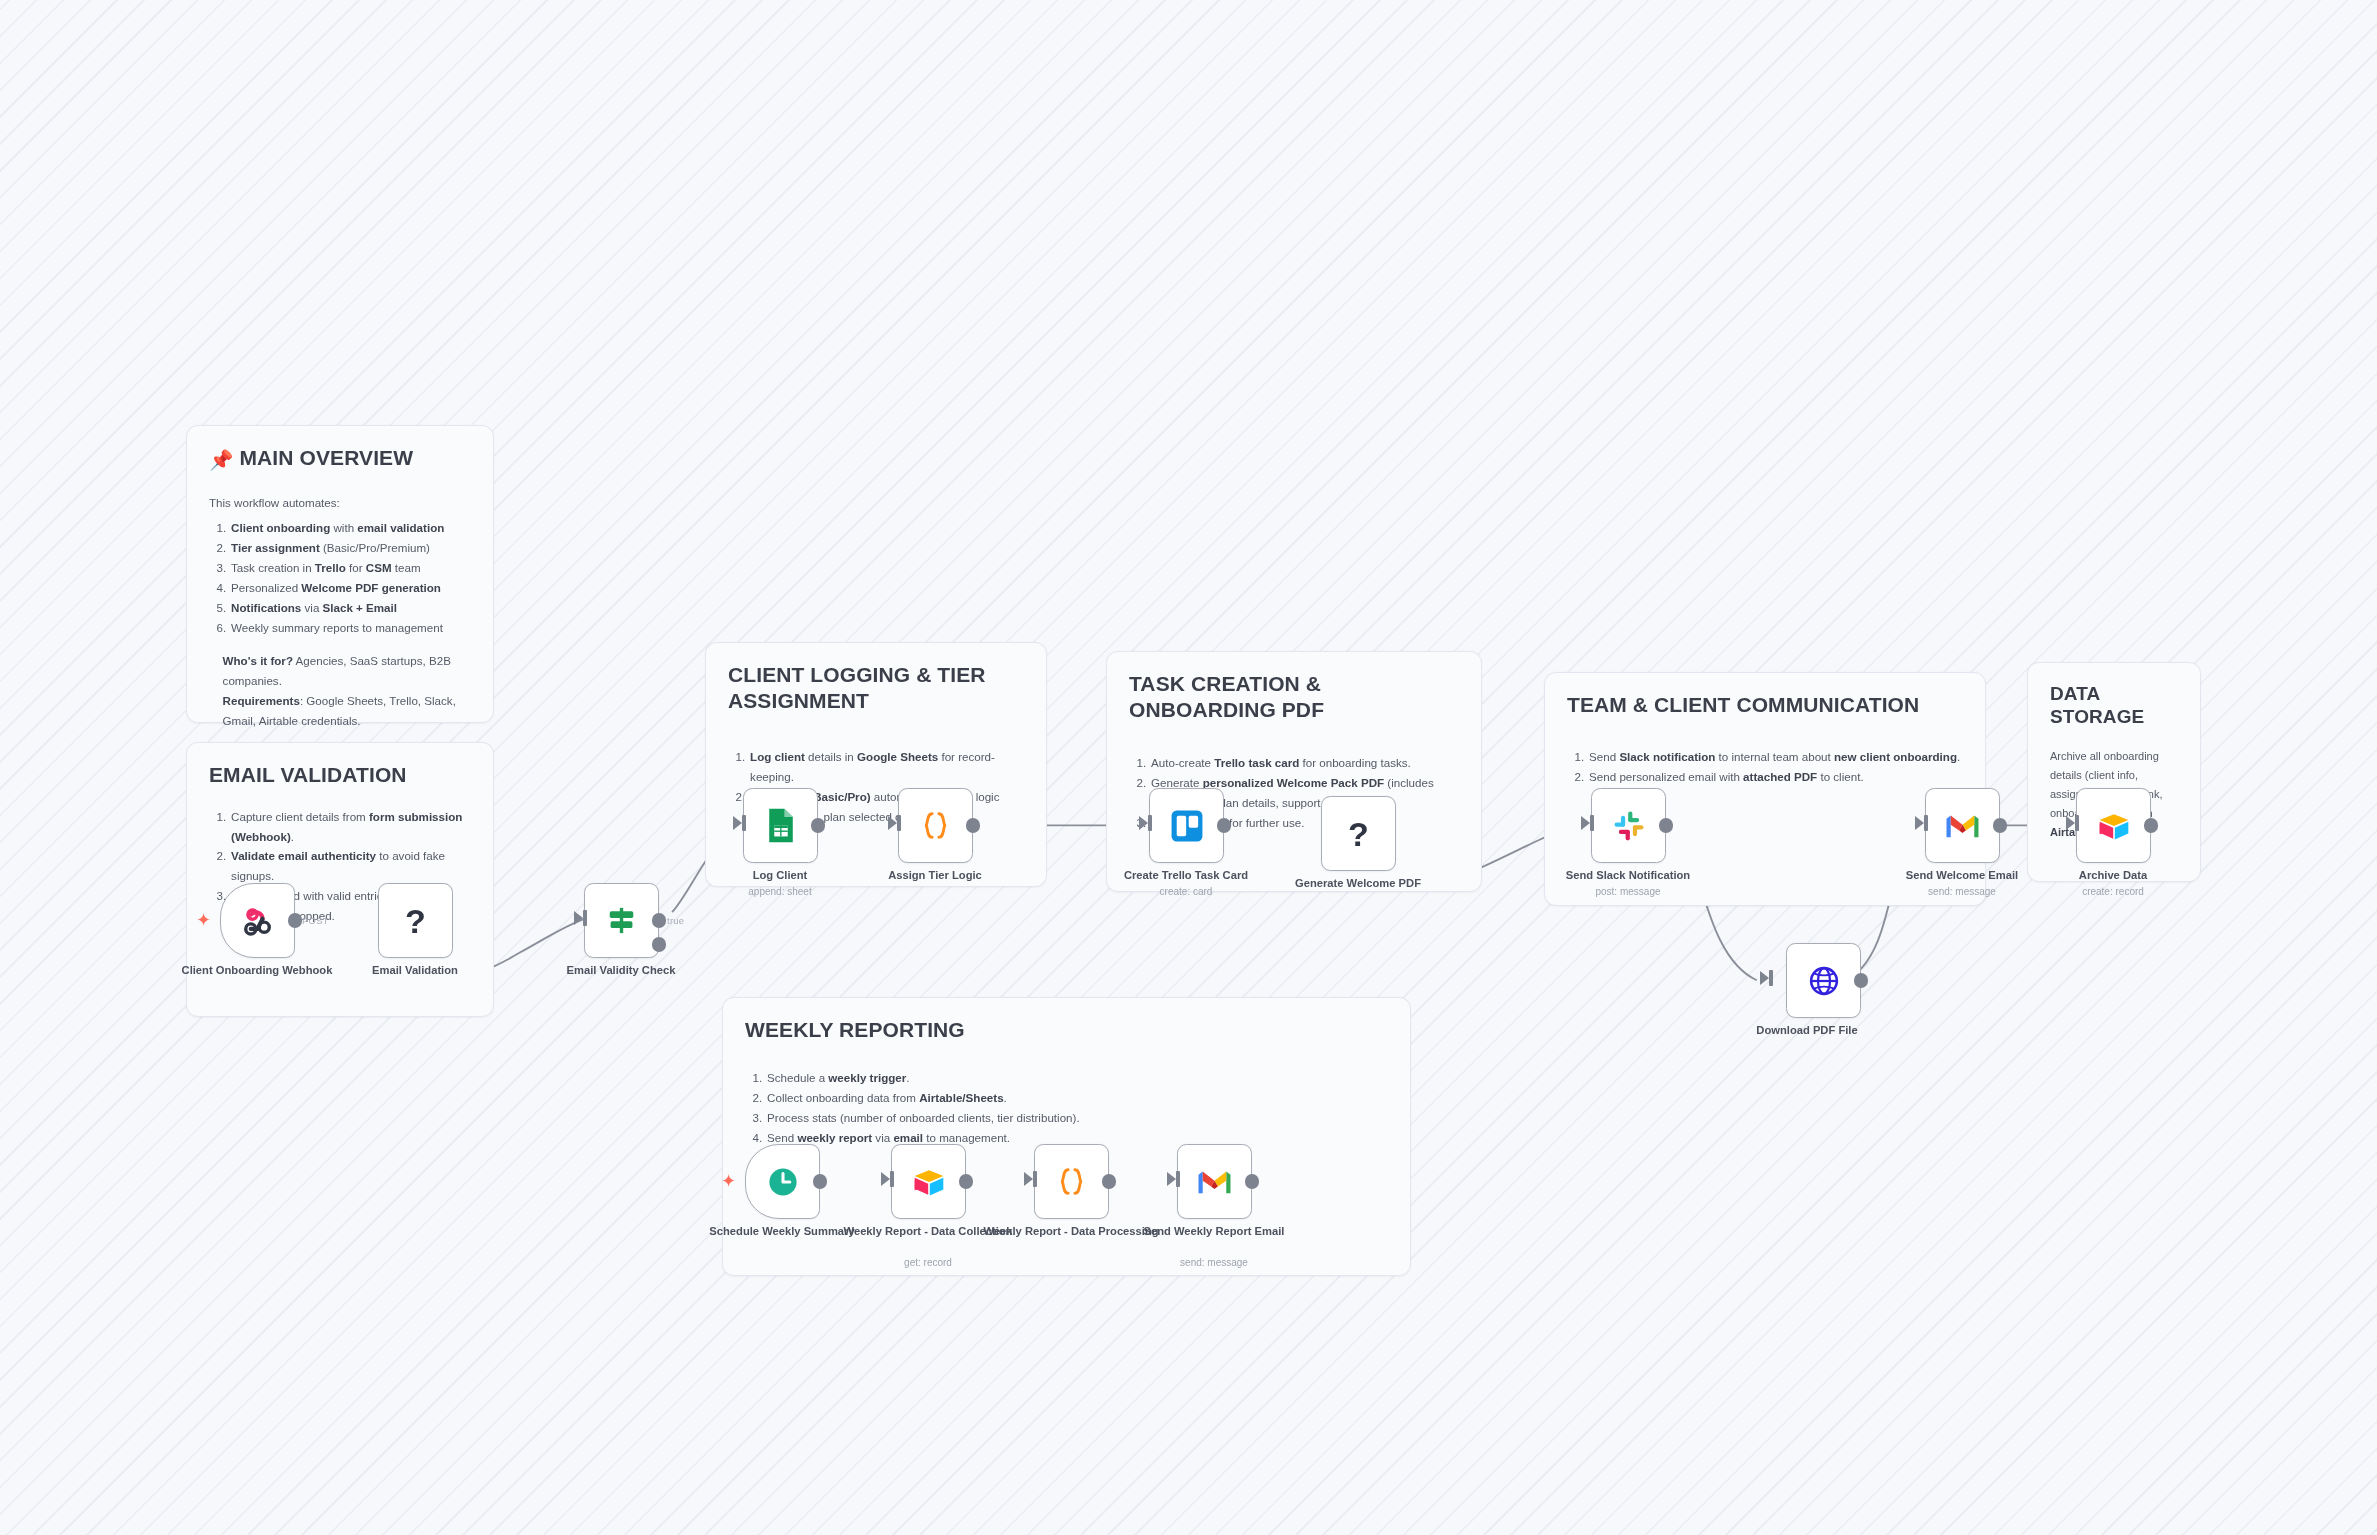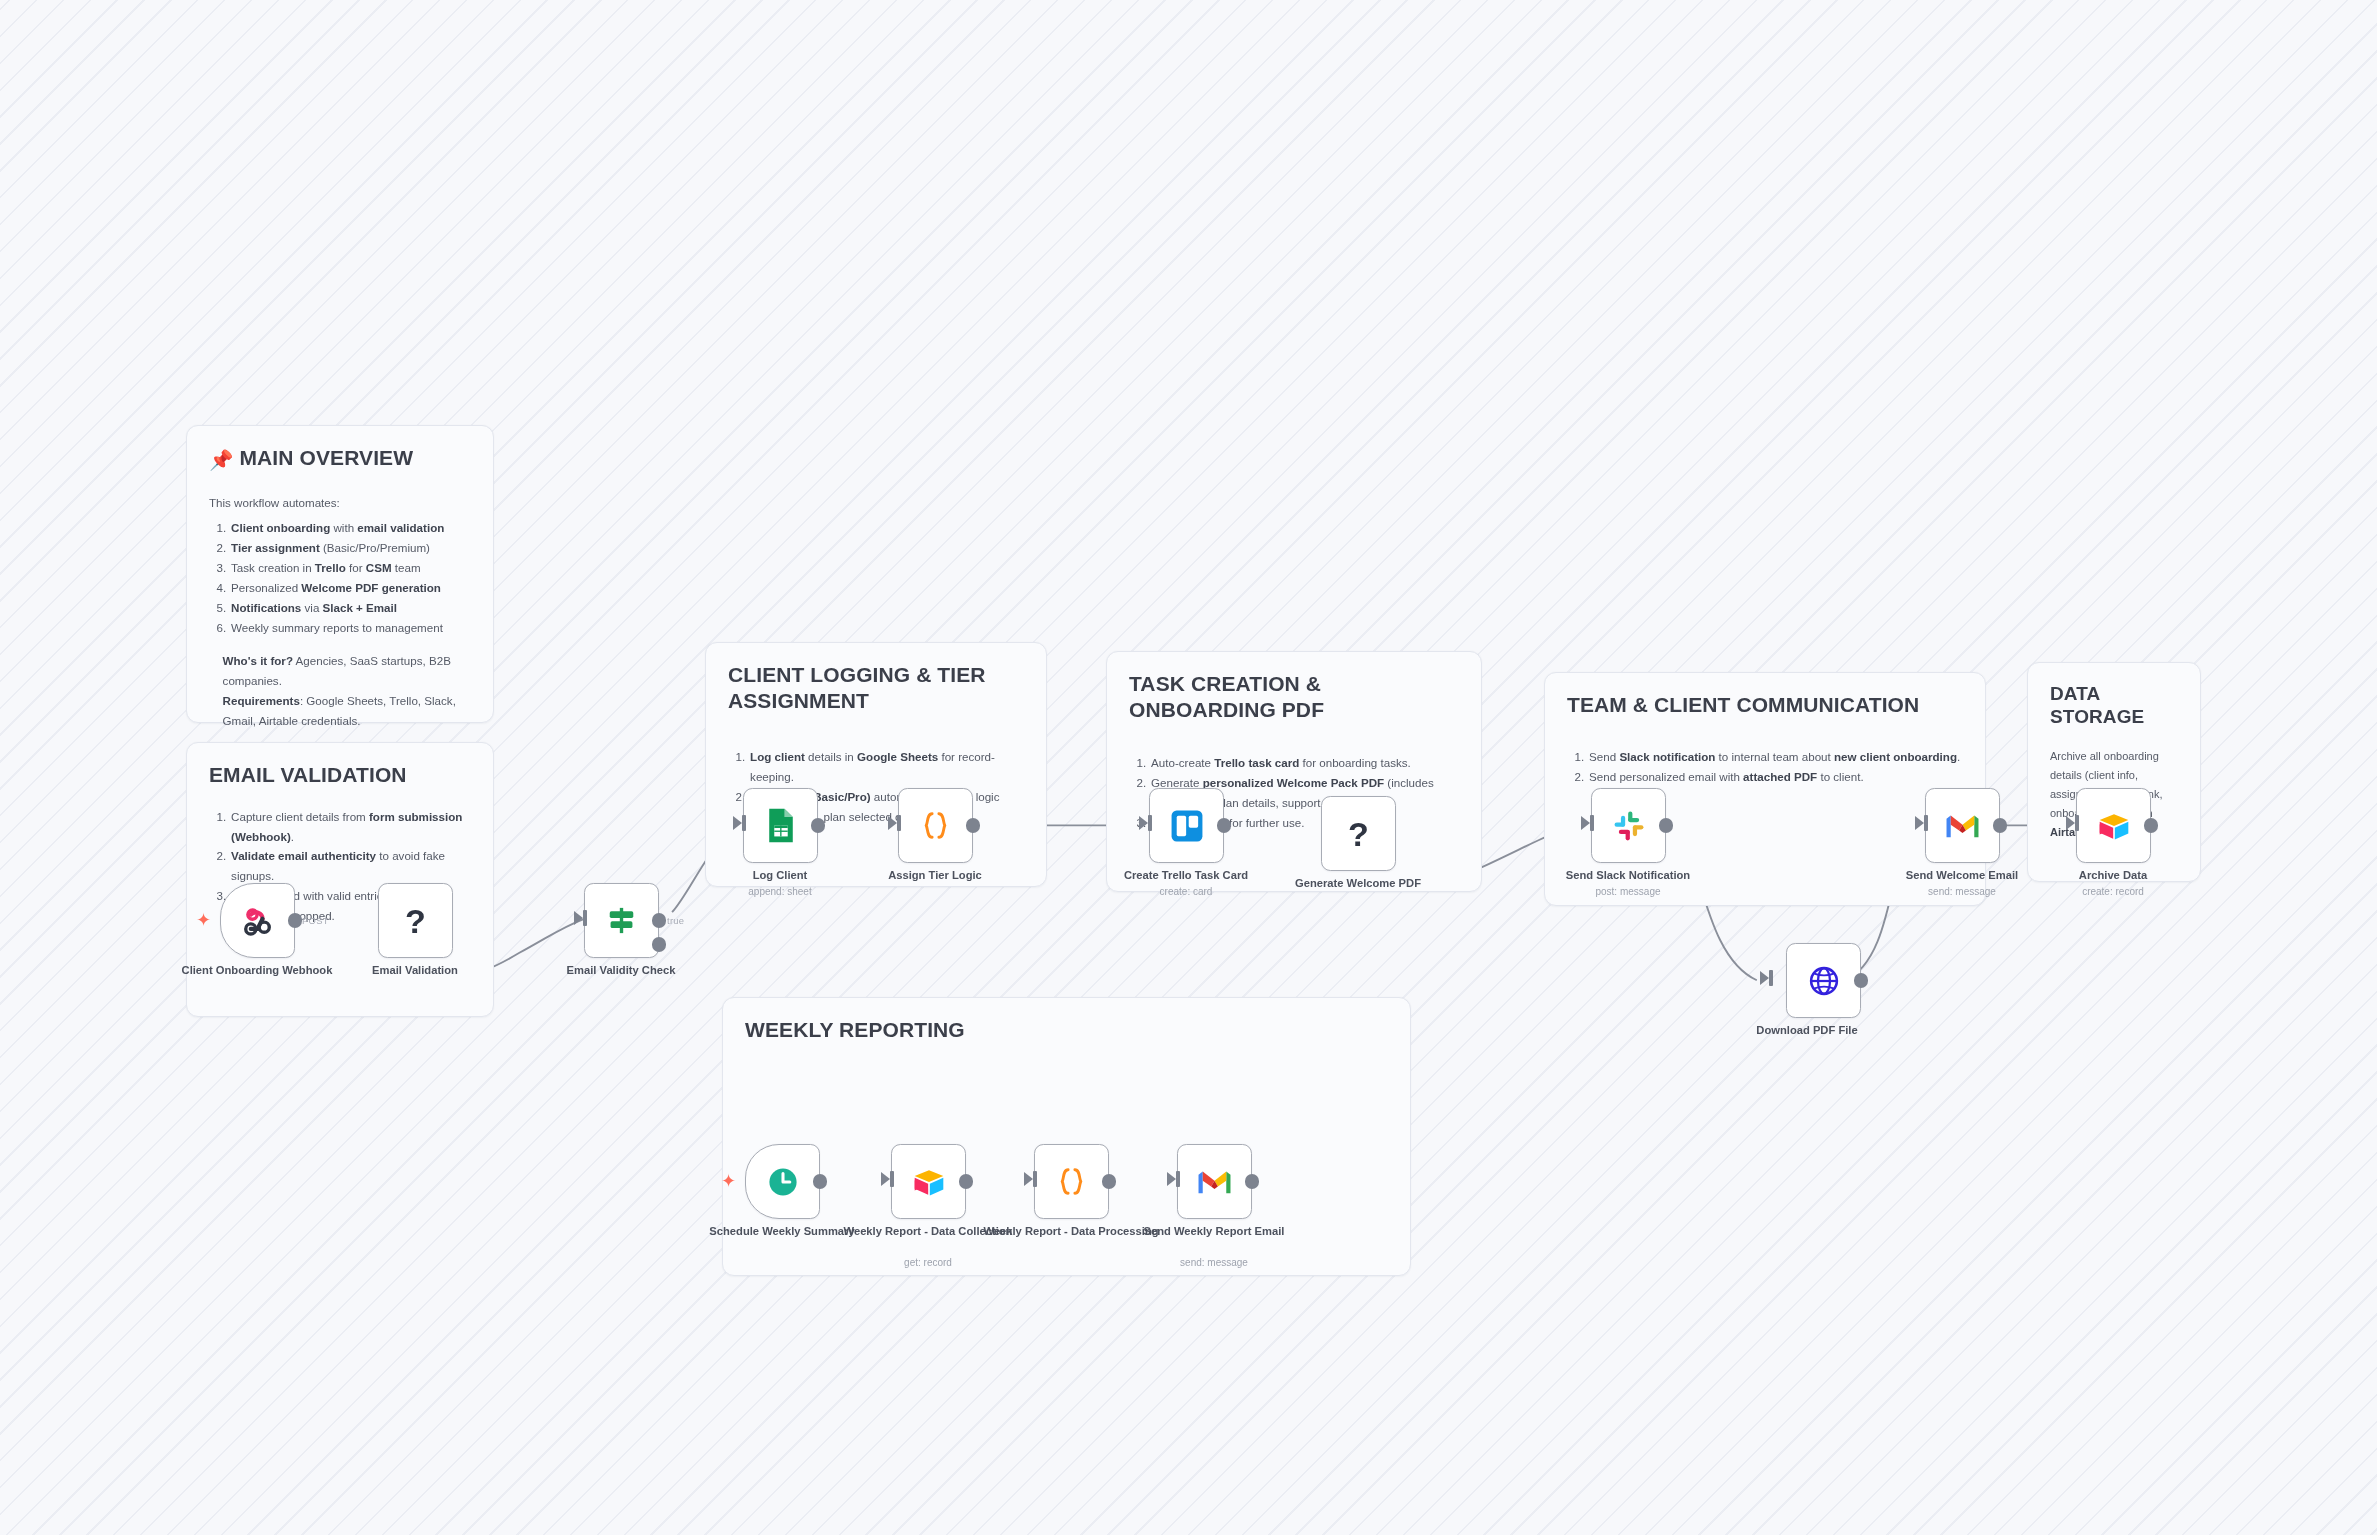--- a/index.html
+++ b/index.html
@@ -187,20 +187,26 @@
 
   <div class="note" style="left:2027px;top:662px;width:174px;height:220px;">
     <h2 style="font-size:19px;">DATA STORAGE</h2>
     <p class="body" style="margin-top:19px;font-size:11px;">
       Archive all onboarding details (client info, assigned tier, PDF link, onboarding status) in <b>Airtable</b>.
     </p>
   </div>
 
   <div class="note" style="left:722px;top:997px;width:689px;height:279px;">
     <h2>WEEKLY REPORTING</h2>
+    <ol style="margin-top:25.5px;">
+      <li>Schedule a <b>weekly trigger</b>.</li>
+      <li>Collect onboarding data from <b>Airtable/Sheets</b>.</li>
+      <li>Process stats (number of onboarded clients, tier distribution).</li>
+      <li>Send <b>weekly report</b> via <b>email</b> to management.</li>
+    </ol>
   </div>
 
   <div class="node" style="left:220px;top:883px;">
     <span class="bolt">✦</span>
     <div class="nbox trigger">
       <svg width="37" height="37" viewBox="0 0 44 44">
         <path d="M14 15 a8 8 0 0 1 14 5" stroke="#ef2f6b" stroke-width="5" fill="none" stroke-linecap="round"></path>
         <path d="M28 20 l-6 12" stroke="#2f3542" stroke-width="5" fill="none" stroke-linecap="round"></path>
         <path d="M22 32 h-8" stroke="#2f3542" stroke-width="5" fill="none" stroke-linecap="round"></path>
         <circle cx="14" cy="32" r="6" fill="none" stroke="#2f3542" stroke-width="4"></circle>

